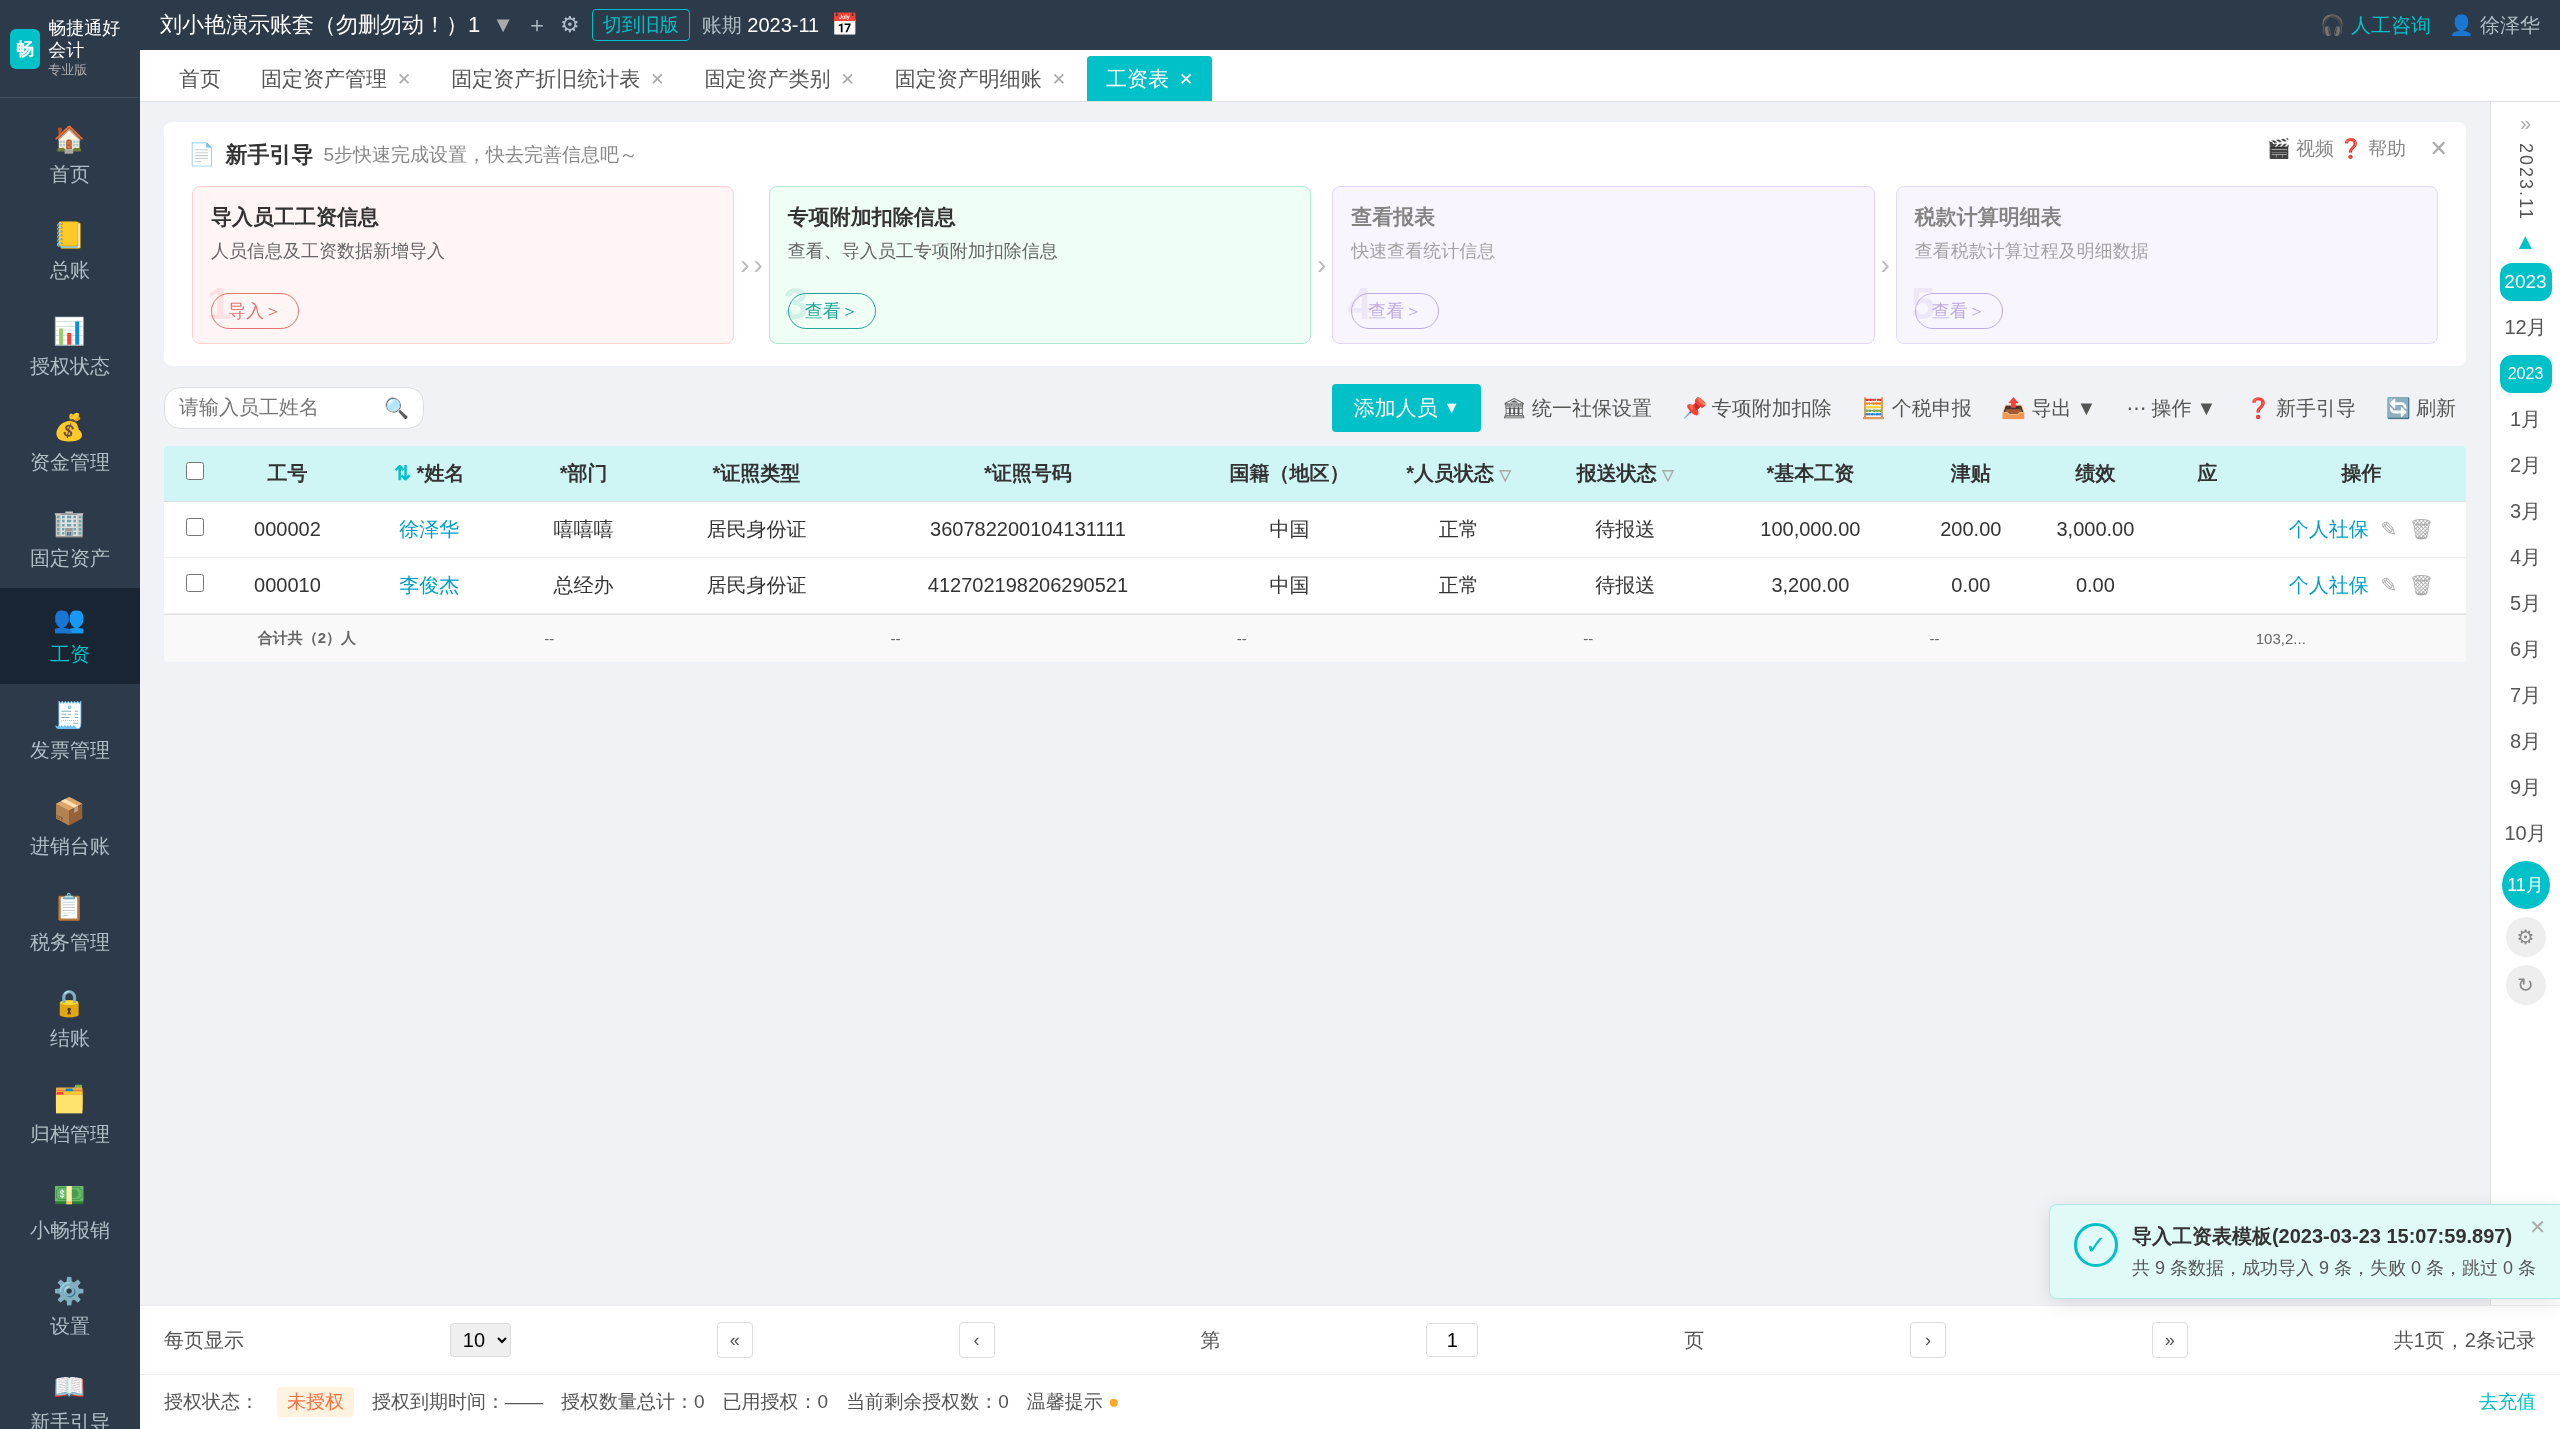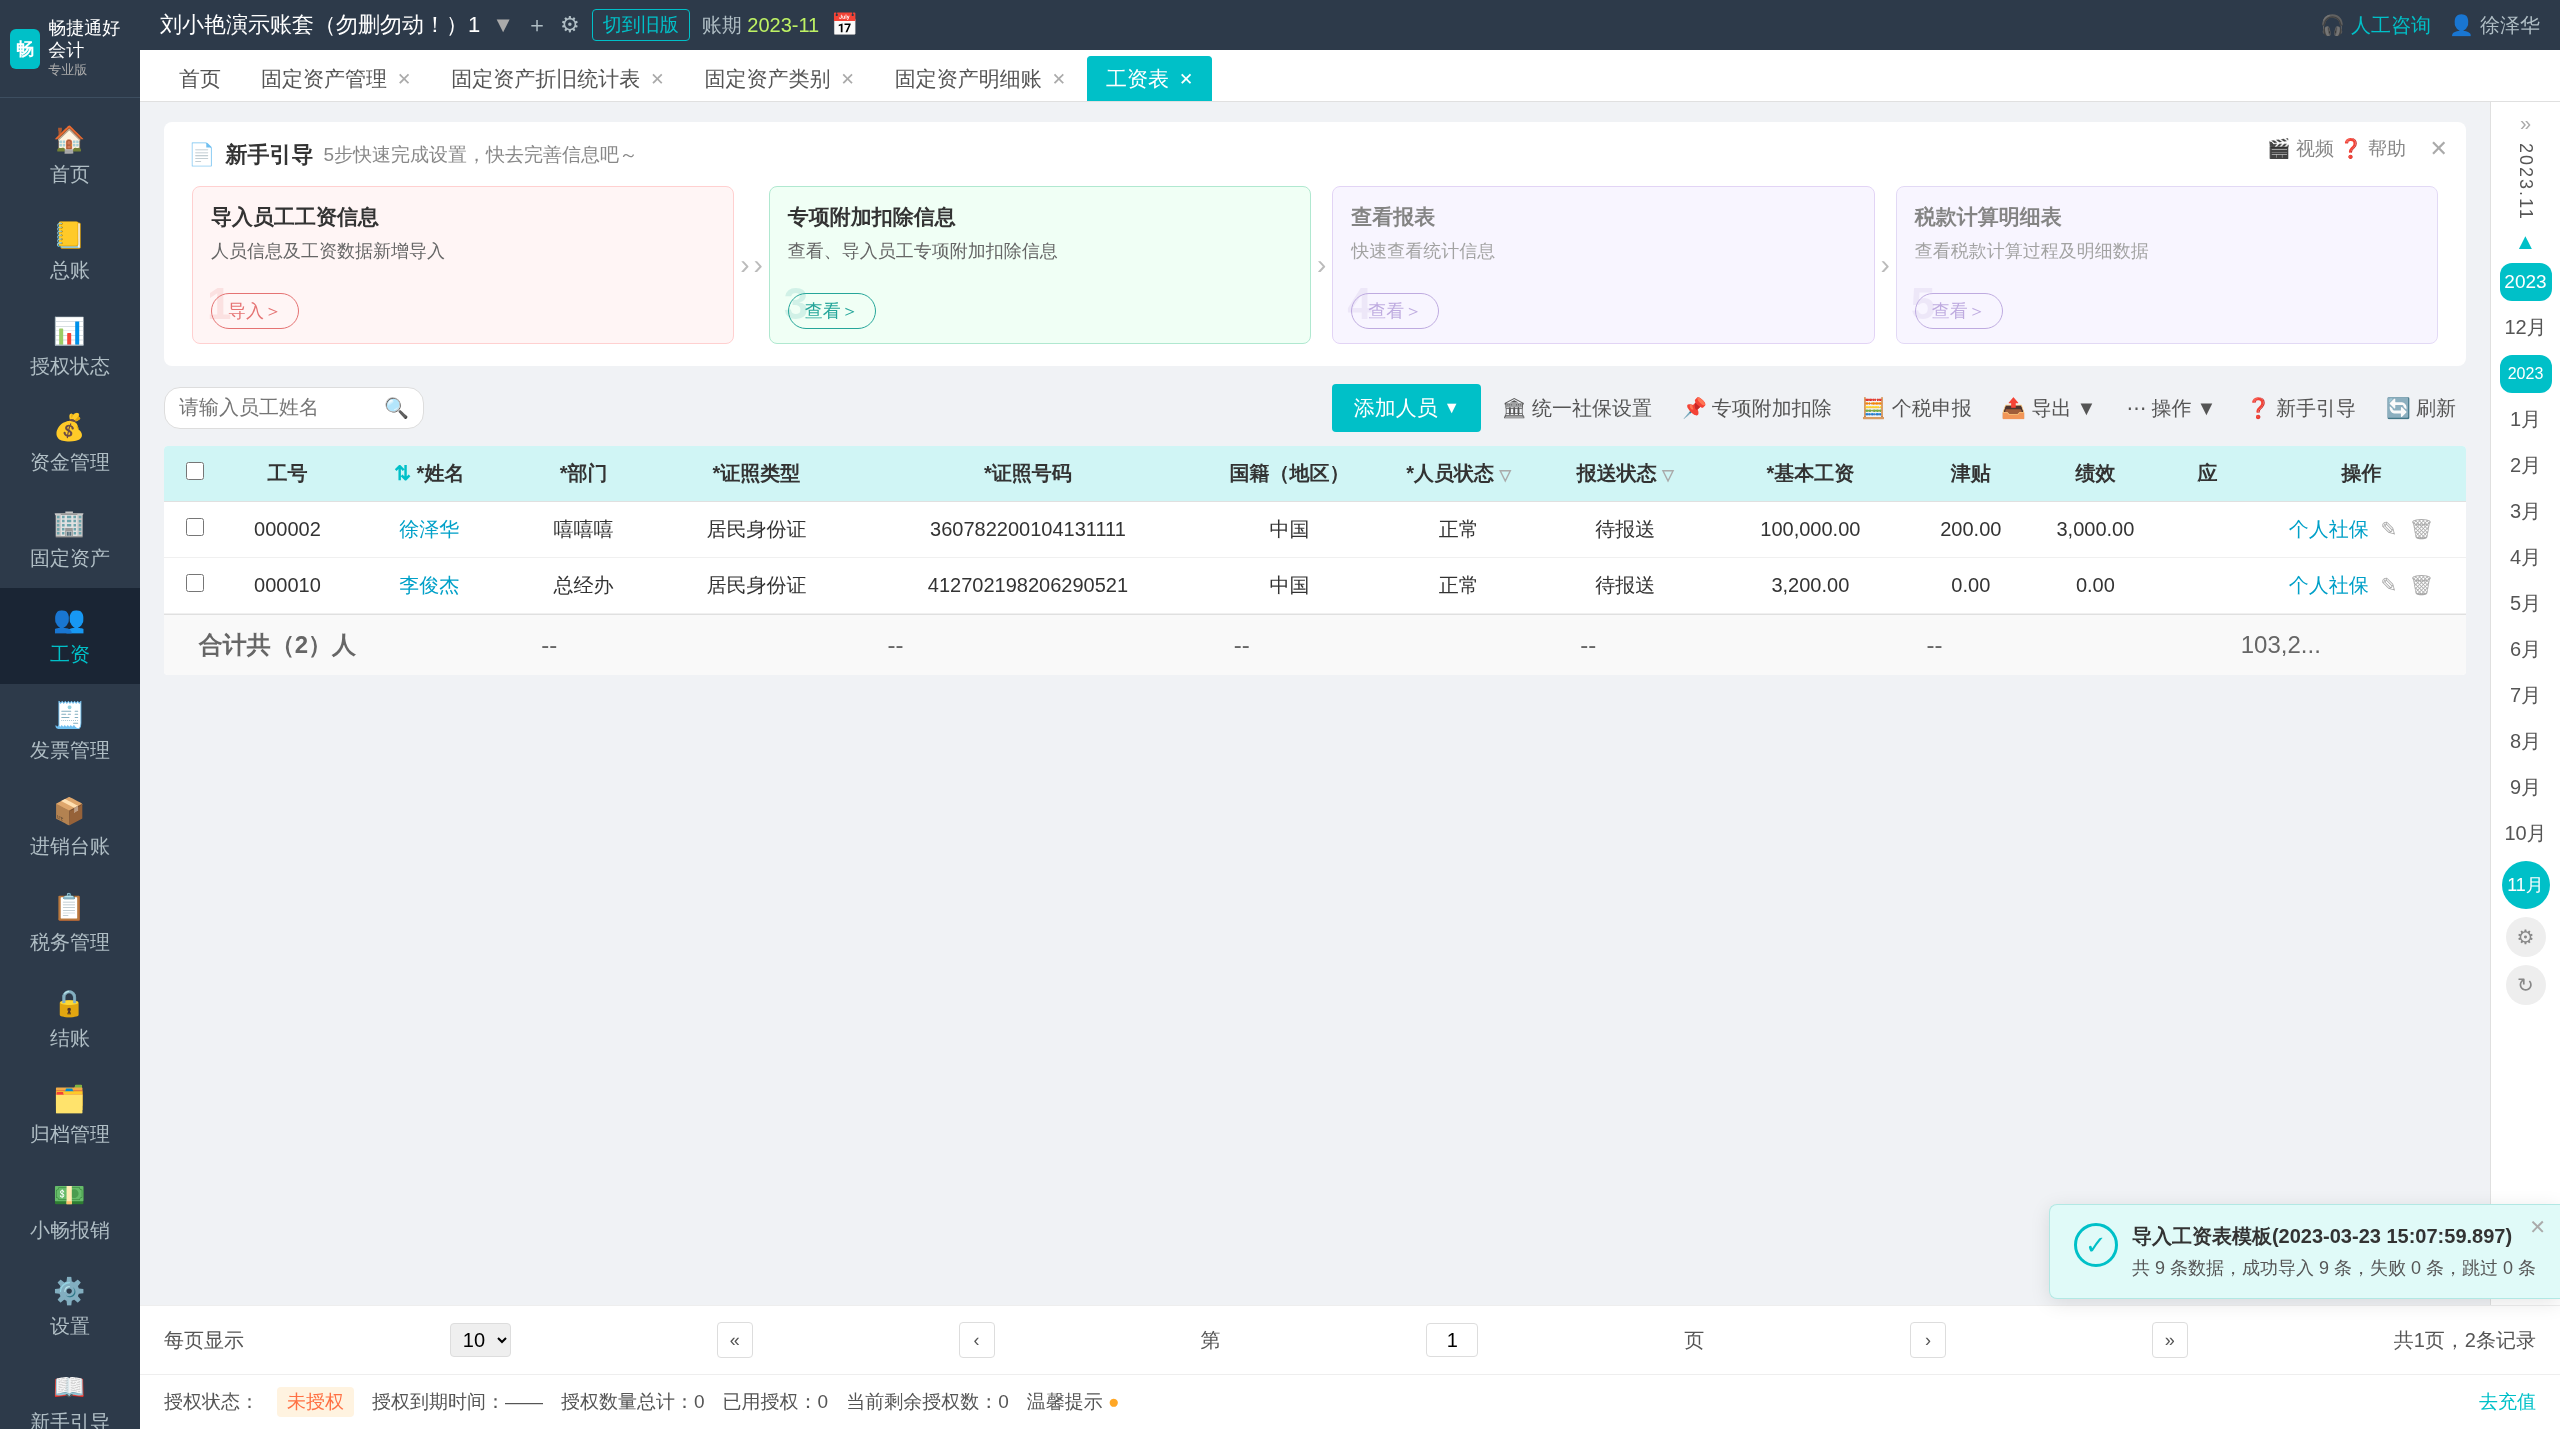--- a/index.html
+++ b/index.html
@@ -38,21 +38,21 @@
       padding: 0 20px; gap: 12px; color: #fff; font-size: 22px;
     }
     .topbar-account { color: #fff; }
     .topbar-arrow { color: #aaa; }
     .topbar-icon-btn { color: #b0bec5; cursor: pointer; font-size: 22px; }
     .topbar-tag {
       background: transparent; border: 1px solid #00c0c8; color: #00c0c8;
       border-radius: 4px; padding: 2px 10px; font-size: 19px; cursor: pointer;
     }
     .topbar-period { color: #b0bec5; font-size: 20px; }
-    .topbar-period span { color: #bef264; }
+    .topbar-period span { color: #ffffff; }
     .topbar-right { margin-left: auto; display: flex; align-items: center; gap: 18px; color: #b0bec5; font-size: 20px; }
     .topbar-service { display: flex; align-items: center; gap: 6px; color: #00c0c8; cursor: pointer; }
     .topbar-user { display: flex; align-items: center; gap: 6px; cursor: pointer; }
 
     
     .tabs-bar {
       height: 52px; background: #fff; display: flex; align-items: flex-end;
       padding: 0 20px; border-bottom: 1px solid #e0e0e0; gap: 2px;
     }
     .tab {
@@ -145,21 +145,21 @@
     .data-table tbody tr { border-bottom: 1px solid #f0f0f0; }
     .data-table tbody td {
       padding: 14px 12px; font-size: 20px; color: #333; text-align: center; white-space: nowrap;
     }
     .name-link { color: #00a0c8; cursor: pointer; text-decoration: none; }
     .filter-icon { color: #aaa; font-size: 15px; cursor: pointer; }
 
     
     .table-footer {
       background: #f9f9f9; border-top: 1px solid #e0e0e0;
-      padding: 14px 12px; display: flex; align-items: center; gap: 0; font-size: 24px; color: #666;
+      padding: 14px 12px; display: flex; align-items: center; gap: 0; font-size: 15px; color: #666;
     }
     .tf-cell { flex: 1; text-align: center; }
     .tf-label { min-width: 200px; text-align: right; padding-right: 20px; font-weight: bold; }
 
     
     .pagination-bar {
       background: #fff; padding: 16px 24px; display: flex; align-items: center; justify-content: space-between;
       gap: 10px; font-size: 20px; color: #555; border-top: 1px solid #eee;
     }
     .pag-btn {

